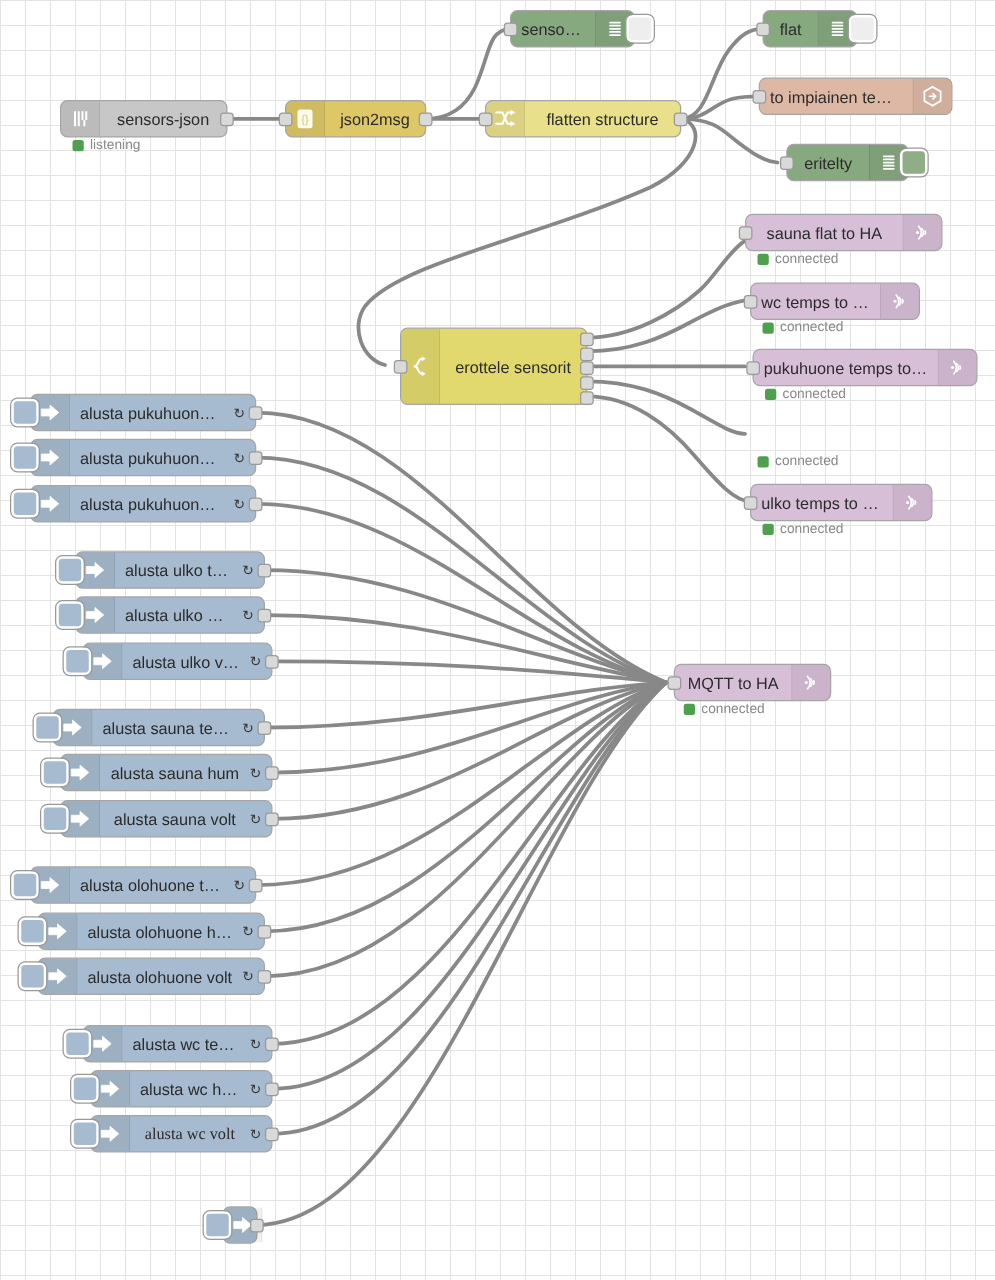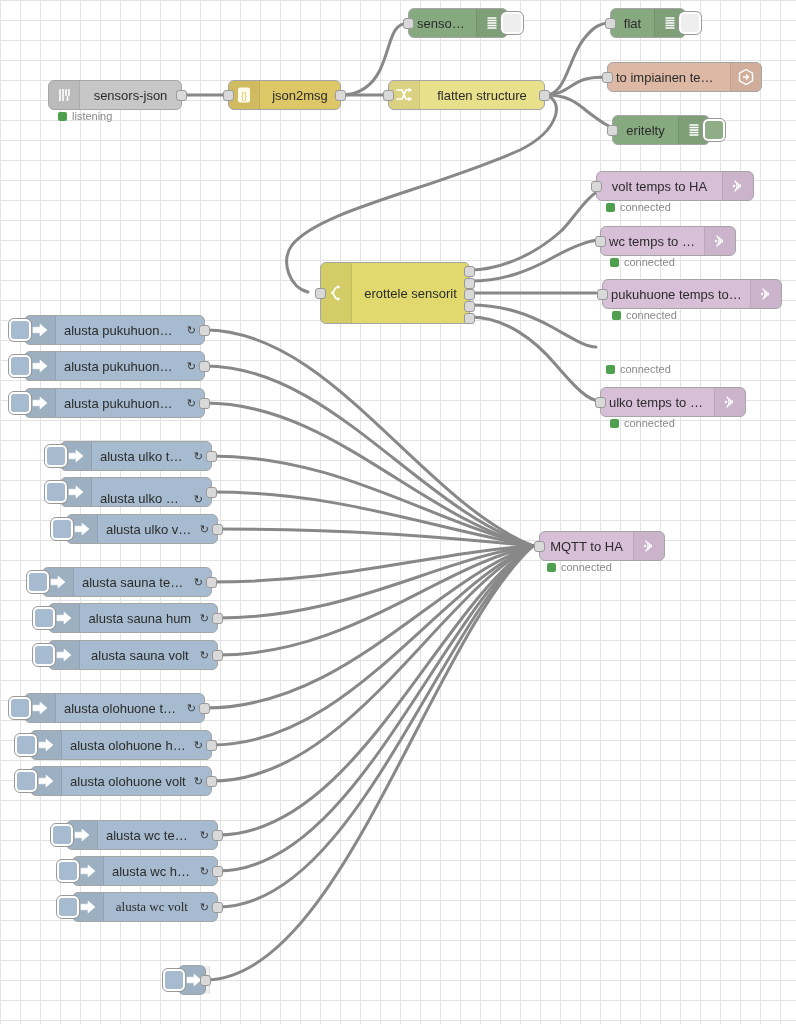--- a/index.html
+++ b/index.html
@@ -269,21 +269,21 @@
     <div class="lbl">to impiainen temps</div>
     <div class="ic right">
       <svg class="gi" width="18" height="18" viewBox="0 0 18 18">
         <polygon points="9,1.5 15.5,5.2 15.5,12.8 9,16.5 2.5,12.8 2.5,5.2" fill="none" stroke="#fff" stroke-width="1.4"></polygon>
         <path d="M6 9 H11 M9 6.5 L11.5 9 L9 11.5" fill="none" stroke="#fff" stroke-width="1.3"></path>
       </svg>
     </div>
     <div class="port in" style="top:9px;"></div>
   </div>
 
-  <div class="node t-debug" style="left:612px; top:115px; width:98px;">
+  <div class="node t-debug" style="left:629px; top:115px; width:98px;">
     <div class="lbl">eritelty</div>
     <div class="ic right">
       <svg class="gi" width="14" height="14" viewBox="0 0 14 14">
         <g stroke="#fff" stroke-width="1.4" stroke-linecap="round">
           <path d="M3 2 H11 M3 4.5 H11 M3 7 H11 M3 9.5 H11 M3 12 H11"></path>
         </g>
       </svg>
     </div>
     <div class="port in" style="top:9px;"></div>
     <div class="dbg-btn on"></div>
@@ -302,21 +302,21 @@
     <div class="lbl">erottele sensorit</div>
     <div class="port in" style="top:25px;"></div>
     <div class="port out" style="top:3px;"></div>
     <div class="port out" style="top:15px;"></div>
     <div class="port out" style="top:26px;"></div>
     <div class="port out" style="top:38px;"></div>
     <div class="port out" style="top:50px;"></div>
   </div>
 
   <div class="node t-mqtt-out" style="left:596px; top:171px; width:158px;">
-    <div class="lbl">volt temps to HA</div>
+    <div class="lbl">sauna flat to HA</div>
     <div class="ic right">
       <svg class="gi" width="16" height="16" viewBox="0 0 16 16">
         <g stroke="#fff" stroke-width="1.4" fill="none" stroke-linecap="round">
           <path d="M5 3 A7 7 0 0 1 5 13"></path>
           <path d="M7.5 5 A4.5 4.5 0 0 1 7.5 11"></path>
           <path d="M10 6.8 A2.2 2.2 0 0 1 10 9.2"></path>
         </g>
         <circle cx="4" cy="8" r="1.2" fill="#fff"></circle>
       </svg>
     </div>
@@ -446,21 +446,21 @@
         <div class="ic">
           <svg class="gi" width="18" height="18" viewBox="0 0 18 18">
             <path d="M2 6.2 H9 V3 L16 9 L9 15 V11.8 H2 Z" fill="#ffffff" stroke="#ffffff" stroke-width="0.6" stroke-linejoin="round"></path>
           </svg>
         </div>
         <div class="lbl">alusta ulko temp</div>
         <div class="repeat">↻</div>
         <div class="inject-btn"></div>
         <div class="port out" style="top: 9px;"></div>
       </div>
-      <div class="node t-inject" style="left: 60px; top: 477px; width: 152px; align-items: flex-end;">
+      <div class="node t-inject" style="left: 60px; top: 477px; width: 152px;">
         <div class="ic">
           <svg class="gi" width="18" height="18" viewBox="0 0 18 18">
             <path d="M2 6.2 H9 V3 L16 9 L9 15 V11.8 H2 Z" fill="#ffffff" stroke="#ffffff" stroke-width="0.6" stroke-linejoin="round"></path>
           </svg>
         </div>
         <div class="lbl">alusta ulko hum</div>
         <div class="repeat">↻</div>
         <div class="inject-btn"></div>
         <div class="port out" style="top: 9px;"></div>
       </div>

